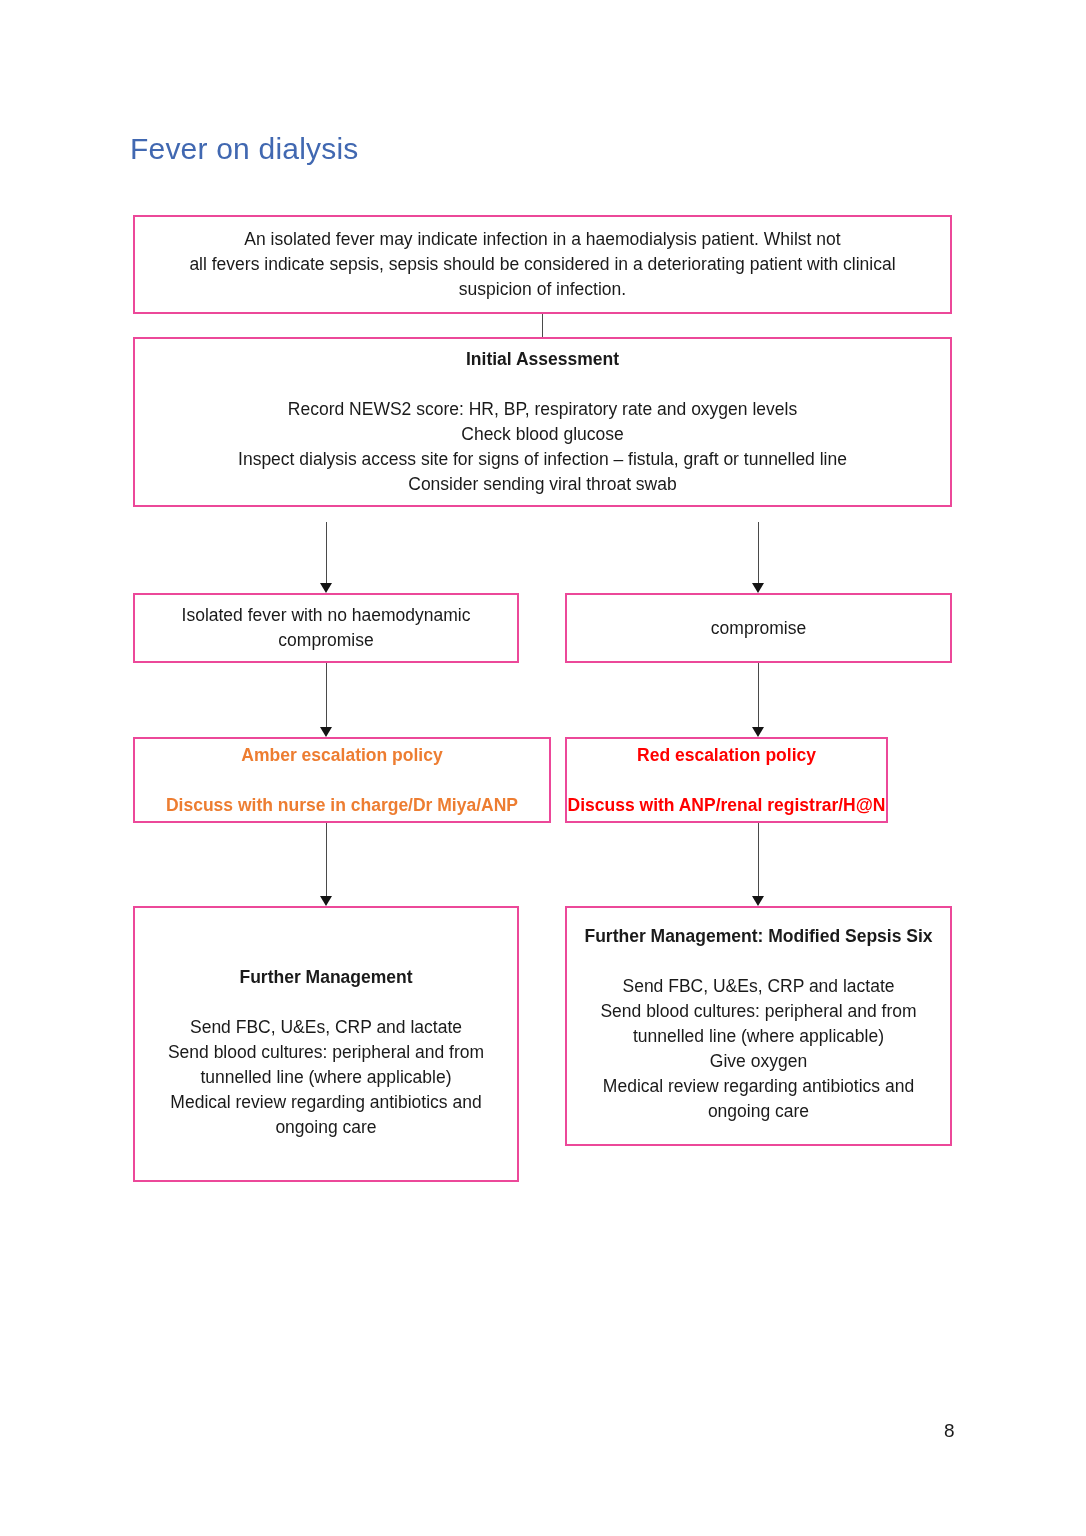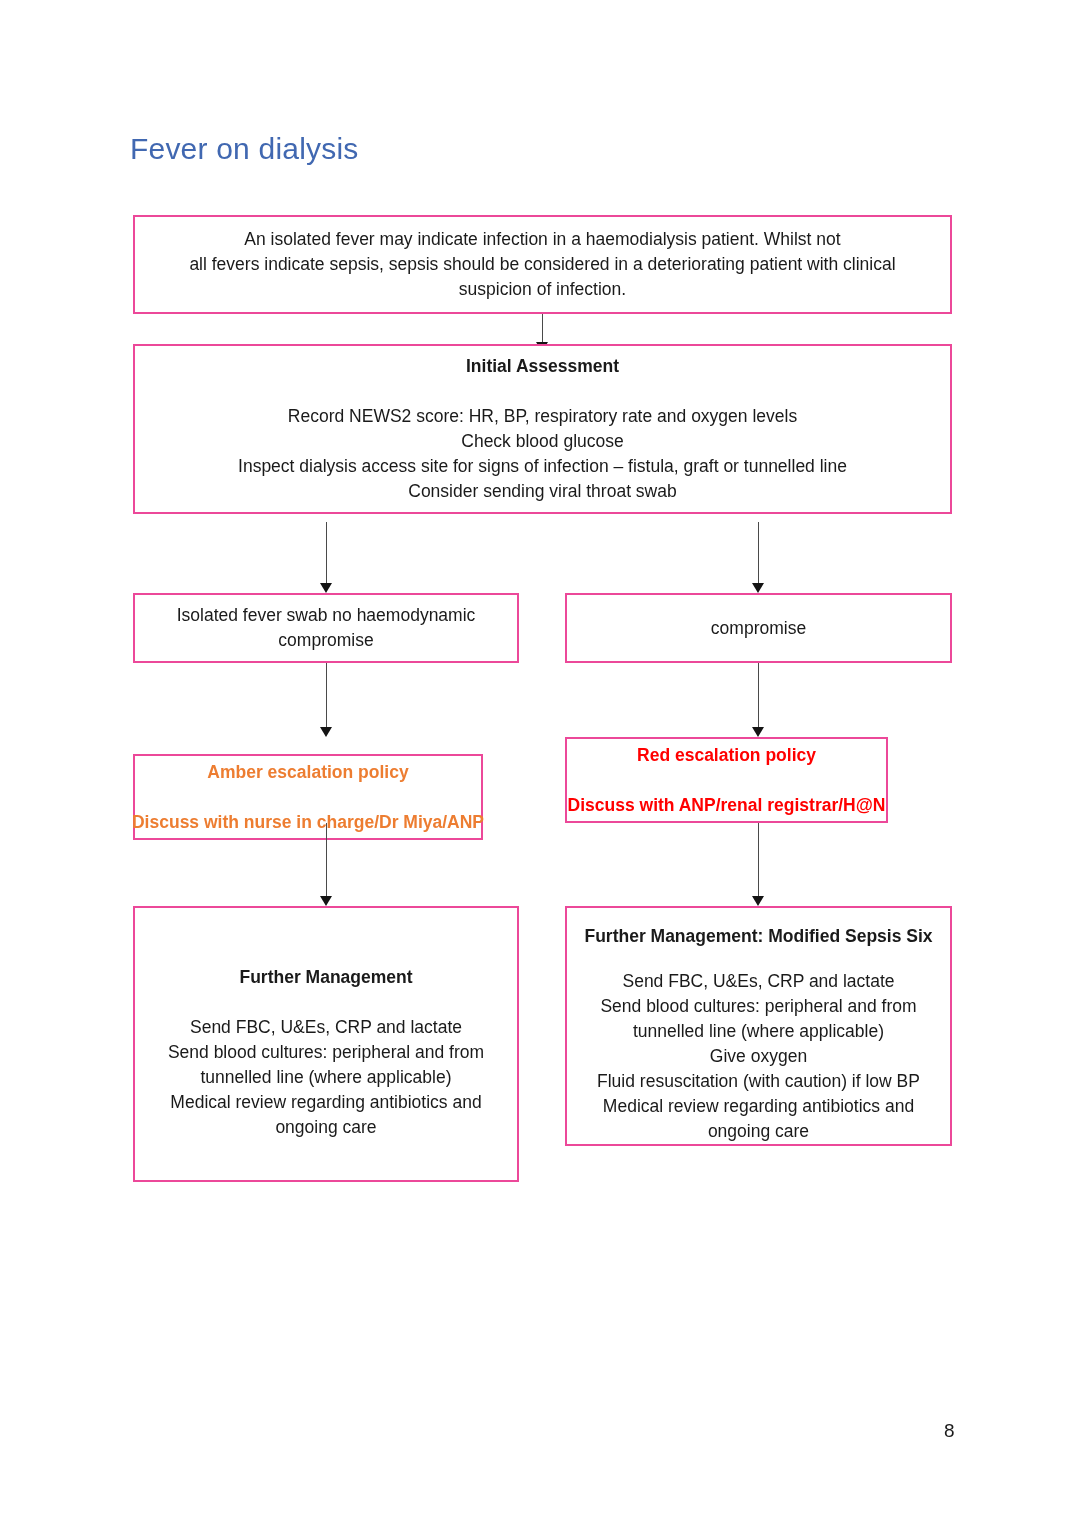--- a/index.html
+++ b/index.html
@@ -57,24 +57,24 @@
     border-top: 10px solid #141414;
   }
   .page-number {
     position: absolute;
     left: 944px;
     top: 1420px;
     font-size: 19px;
   }
   
   .intro         { left:133px; top:215px; width:819px; height:99px;  }
-  .assessment    { left:133px; top:344px; width:819px; height:170px; padding-top:8px; }
+  .assessment    { left:133px; top:337px; width:819px; height:170px; padding-top:8px; }
   .branch-left   { left:133px; top:593px; width:386px; height:70px;  }
   .branch-right  { left:565px; top:593px; width:387px; height:70px;  }
-  .amber         { left:133px; top:737px; width:350px; height:86px;margin-top:17px;  }
+  .amber         { left:133px; top:737px; width:418px; height:86px;  }
   .red           { left:565px; top:737px; width:323px; height:86px;  }
   .fm-left       { left:133px; top:906px; width:386px; height:276px; padding-top:32px; }
   .fm-right      { left:565px; top:906px; width:387px; height:240px; padding-top:16px; }
 </style>
 </head>
 <body>
 
 <div class="page">
 
   <div class="heading" style="color: rgb(65, 104, 177);">Fever on dialysis</div>
@@ -102,21 +102,21 @@
   <div class="connector" style="left:320px; top:522px; height:71px;">
     <div class="line"></div>
     <div class="head"></div>
   </div>
   <div class="connector" style="left:752px; top:522px; height:71px;">
     <div class="line"></div>
     <div class="head"></div>
   </div>
 
   <div class="fbox branch-left">
-    <div class="tline">Isolated fever swab no haemodynamic</div>
+    <div class="tline">Isolated fever with no haemodynamic</div>
     <div class="tline">compromise</div>
   </div>
   <div class="fbox branch-right">
     <div class="tline">compromise</div>
   </div>
 
   <div class="connector" style="left:320px; top:663px; height:74px;">
     <div class="line"></div>
     <div class="head"></div>
   </div>
@@ -156,20 +156,19 @@
     <div class="tline">ongoing care</div>
   </div>
 
   <div class="fbox fm-right top-align">
     <div class="btitle">Further Management: Modified Sepsis Six</div>
     <div class="spacer"></div>
     <div class="tline">Send FBC, U&amp;Es, CRP and lactate</div>
     <div class="tline">Send blood cultures: peripheral and from</div>
     <div class="tline">tunnelled line (where applicable)</div>
     <div class="tline">Give oxygen</div>
-    <div class="tline">Fluid resuscitation (with caution) if low BP</div>
     <div class="tline">Medical review regarding antibiotics and</div>
     <div class="tline">ongoing care</div>
   </div>
 
   <div class="page-number">8</div>
 
 </div>
 
 </body></html>

